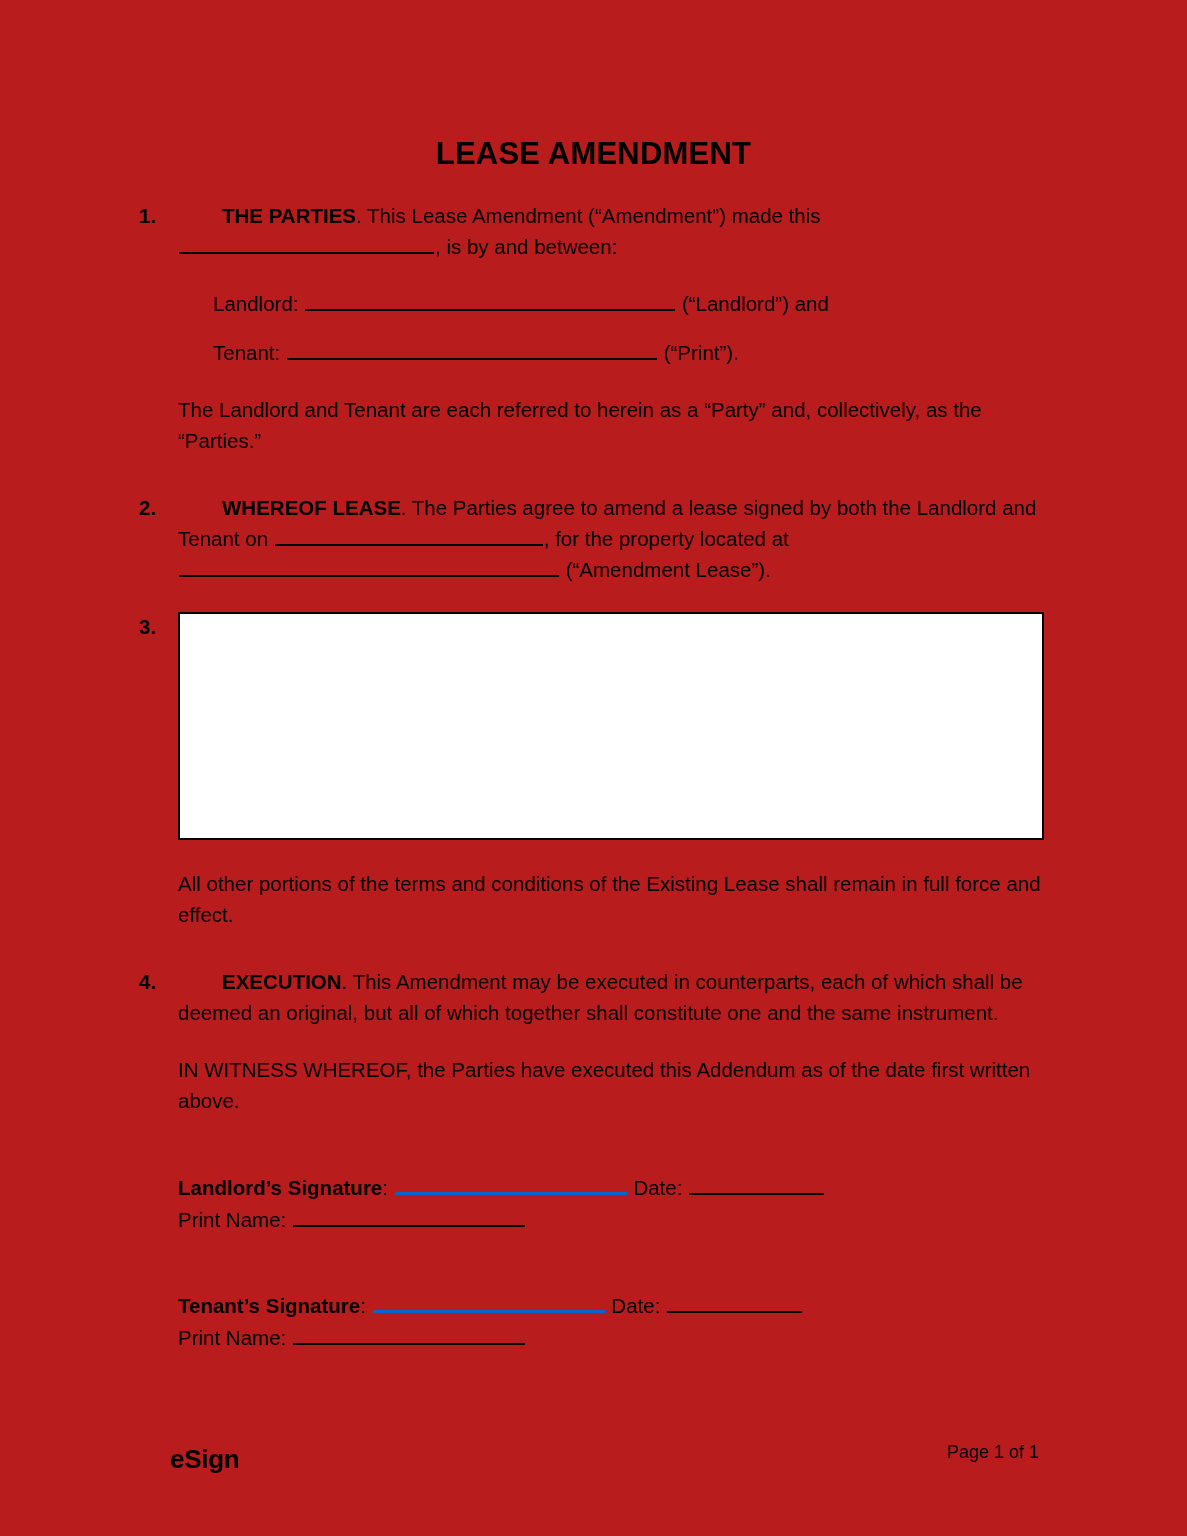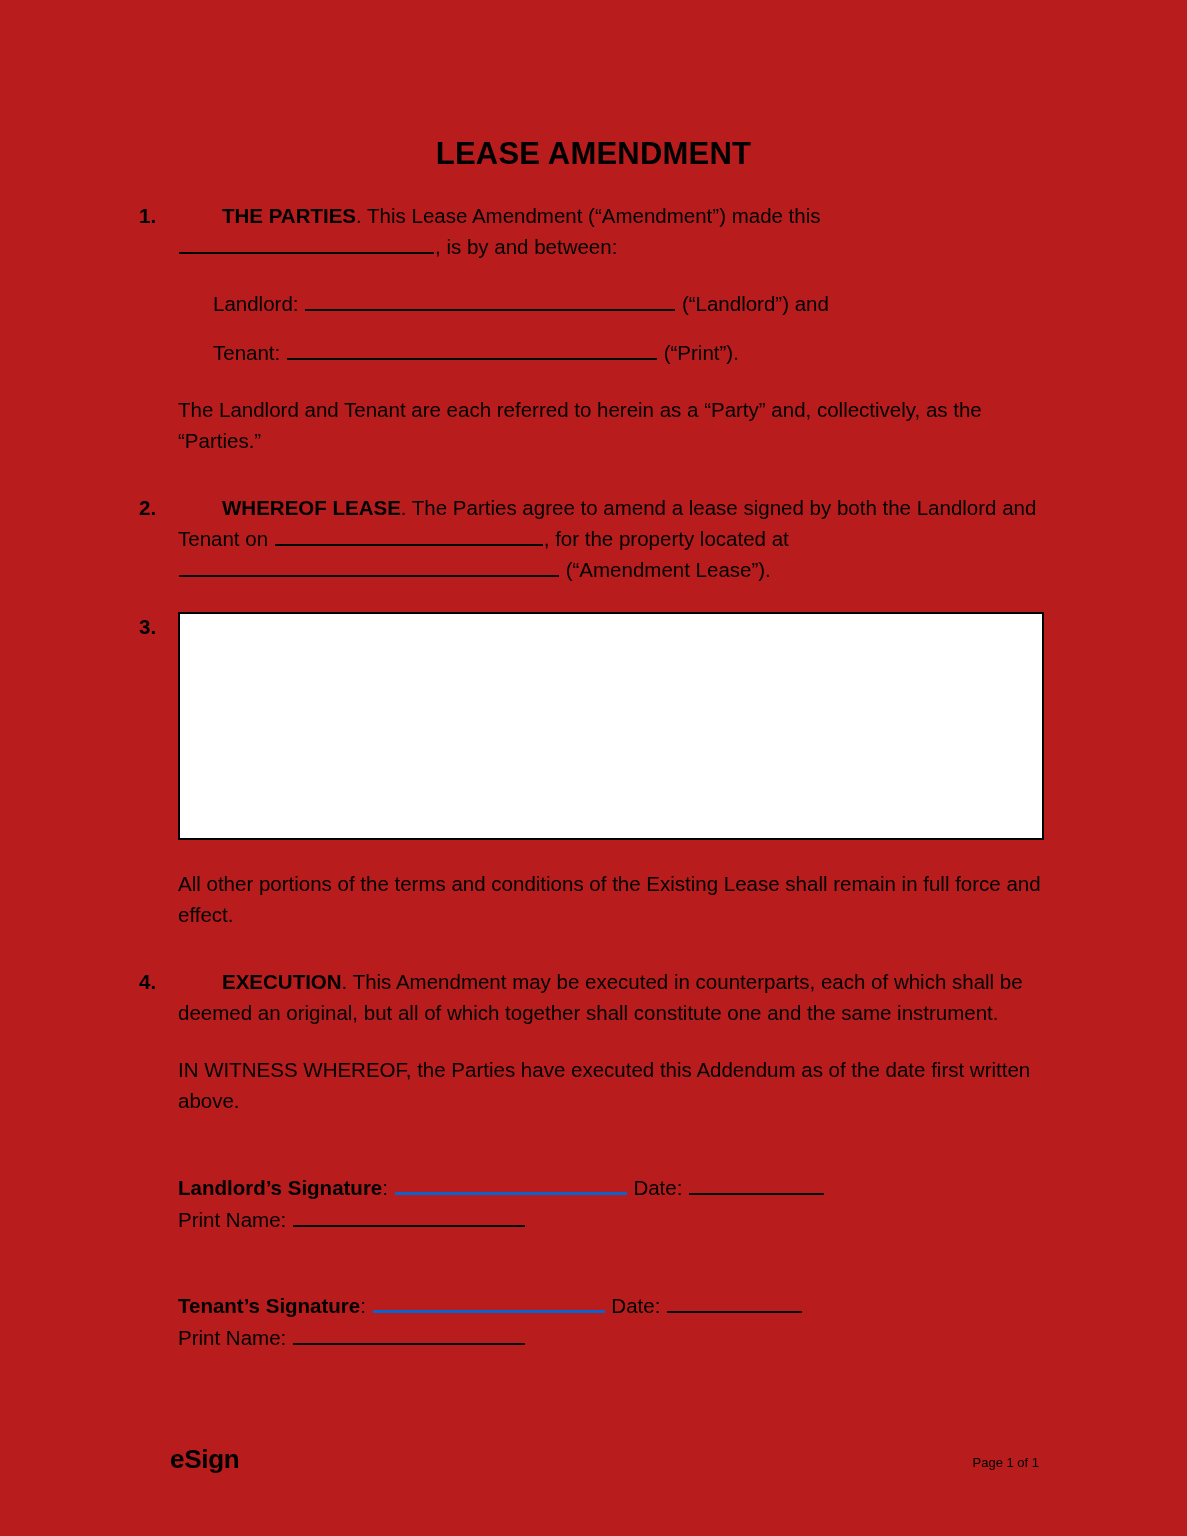--- a/index.html
+++ b/index.html
@@ -127,22 +127,22 @@
     left: 170px;
     top: 0;
     font-size: 26px;
     font-weight: bold;
     letter-spacing: -0.3px;
     margin-top: 8px;
   }
   .footer .pageno {
     position: absolute;
     right: 148px;
-    top: 19px;
-    font-size: 13px;
+    top: 6px;
+    font-size: 18px;
   }
 </style>
 </head>
 <body>
 
 <div class="page">
 
   <div class="doc-title">LEASE AMENDMENT</div>
 
   <div class="body-col">

